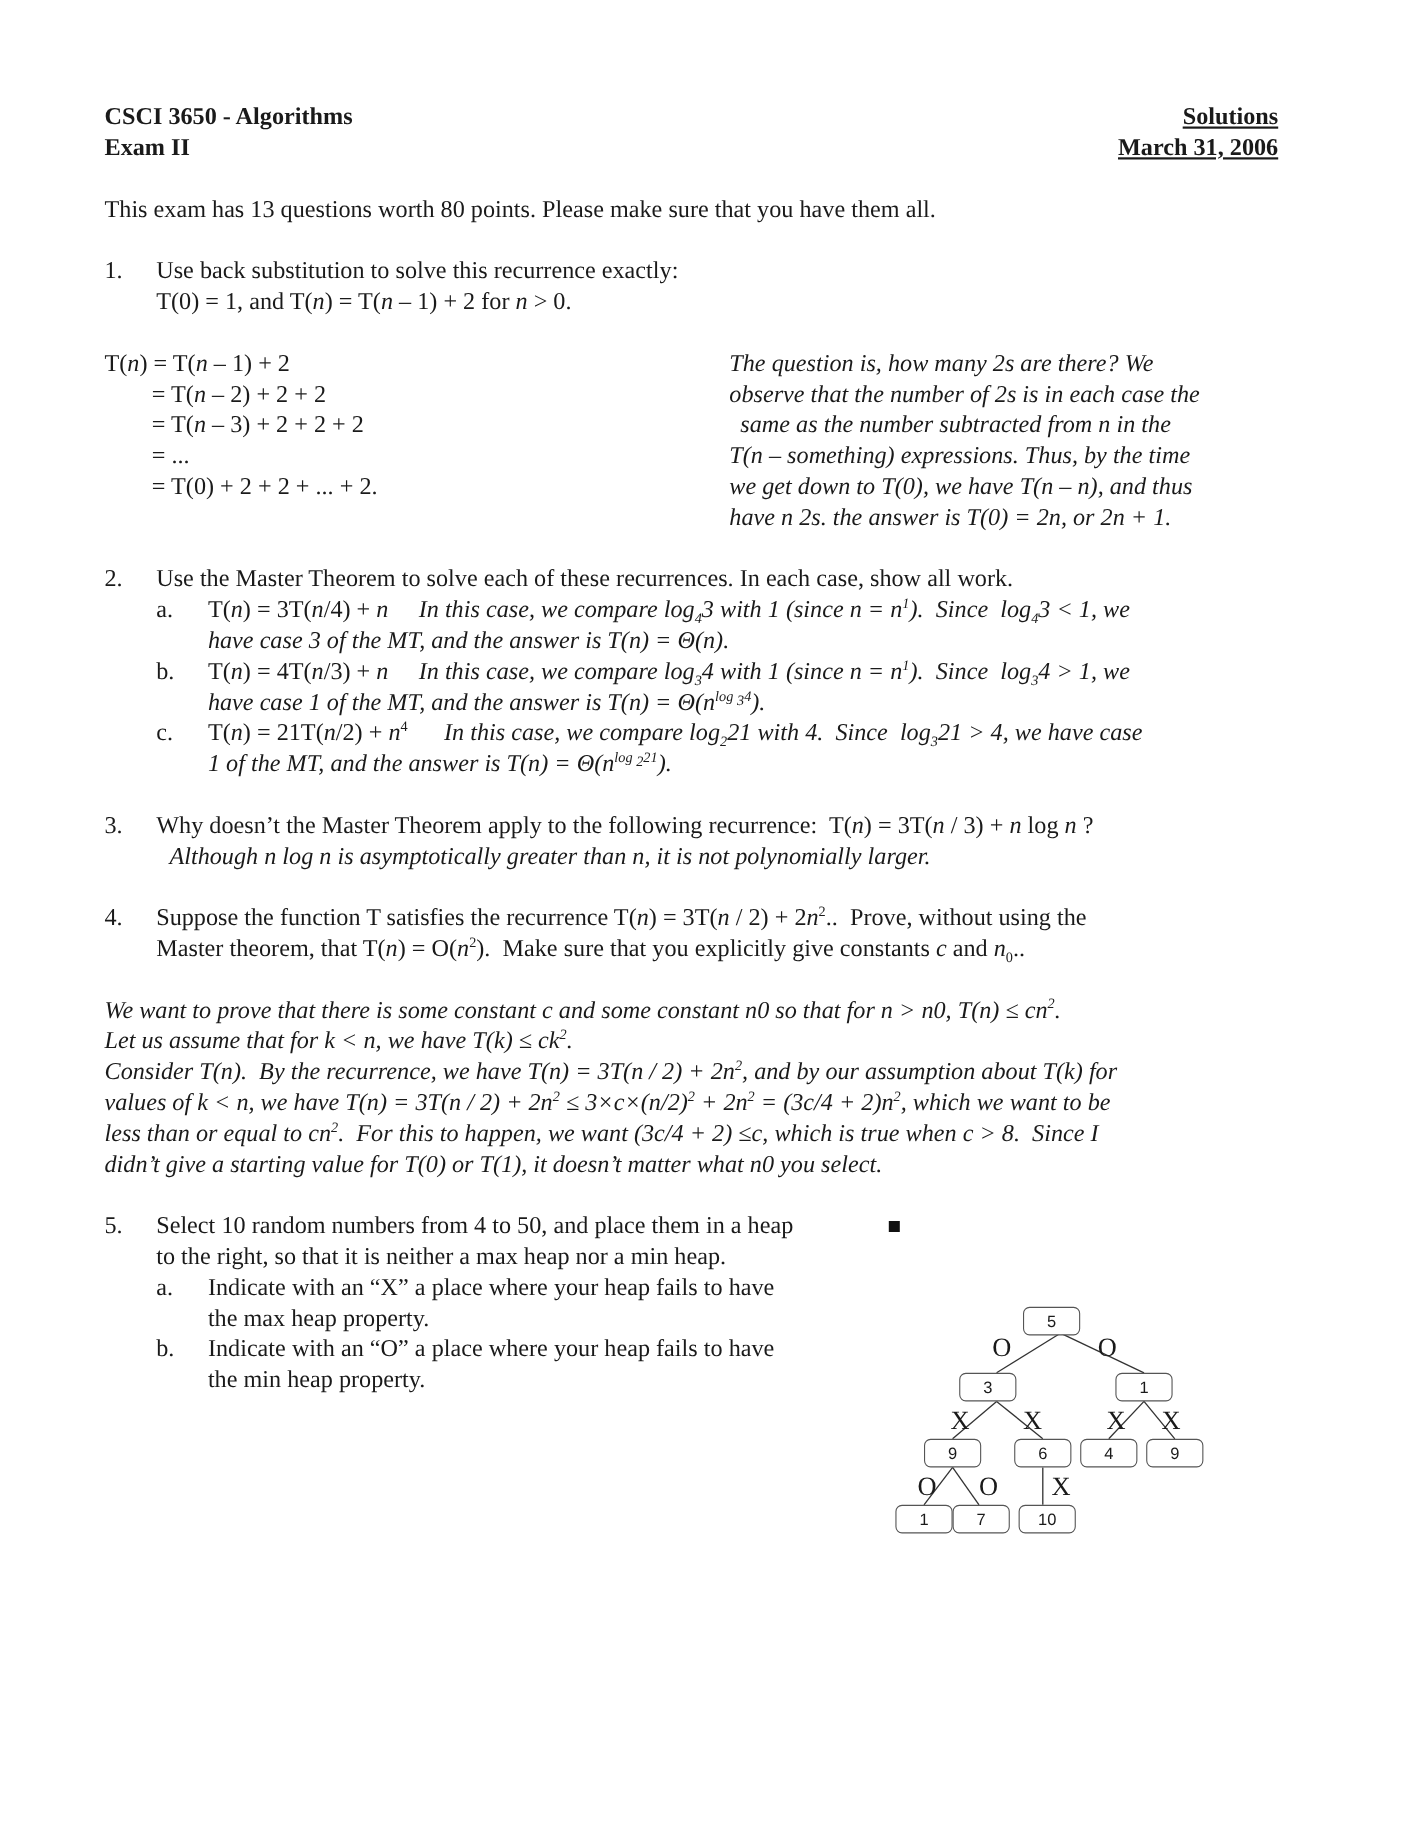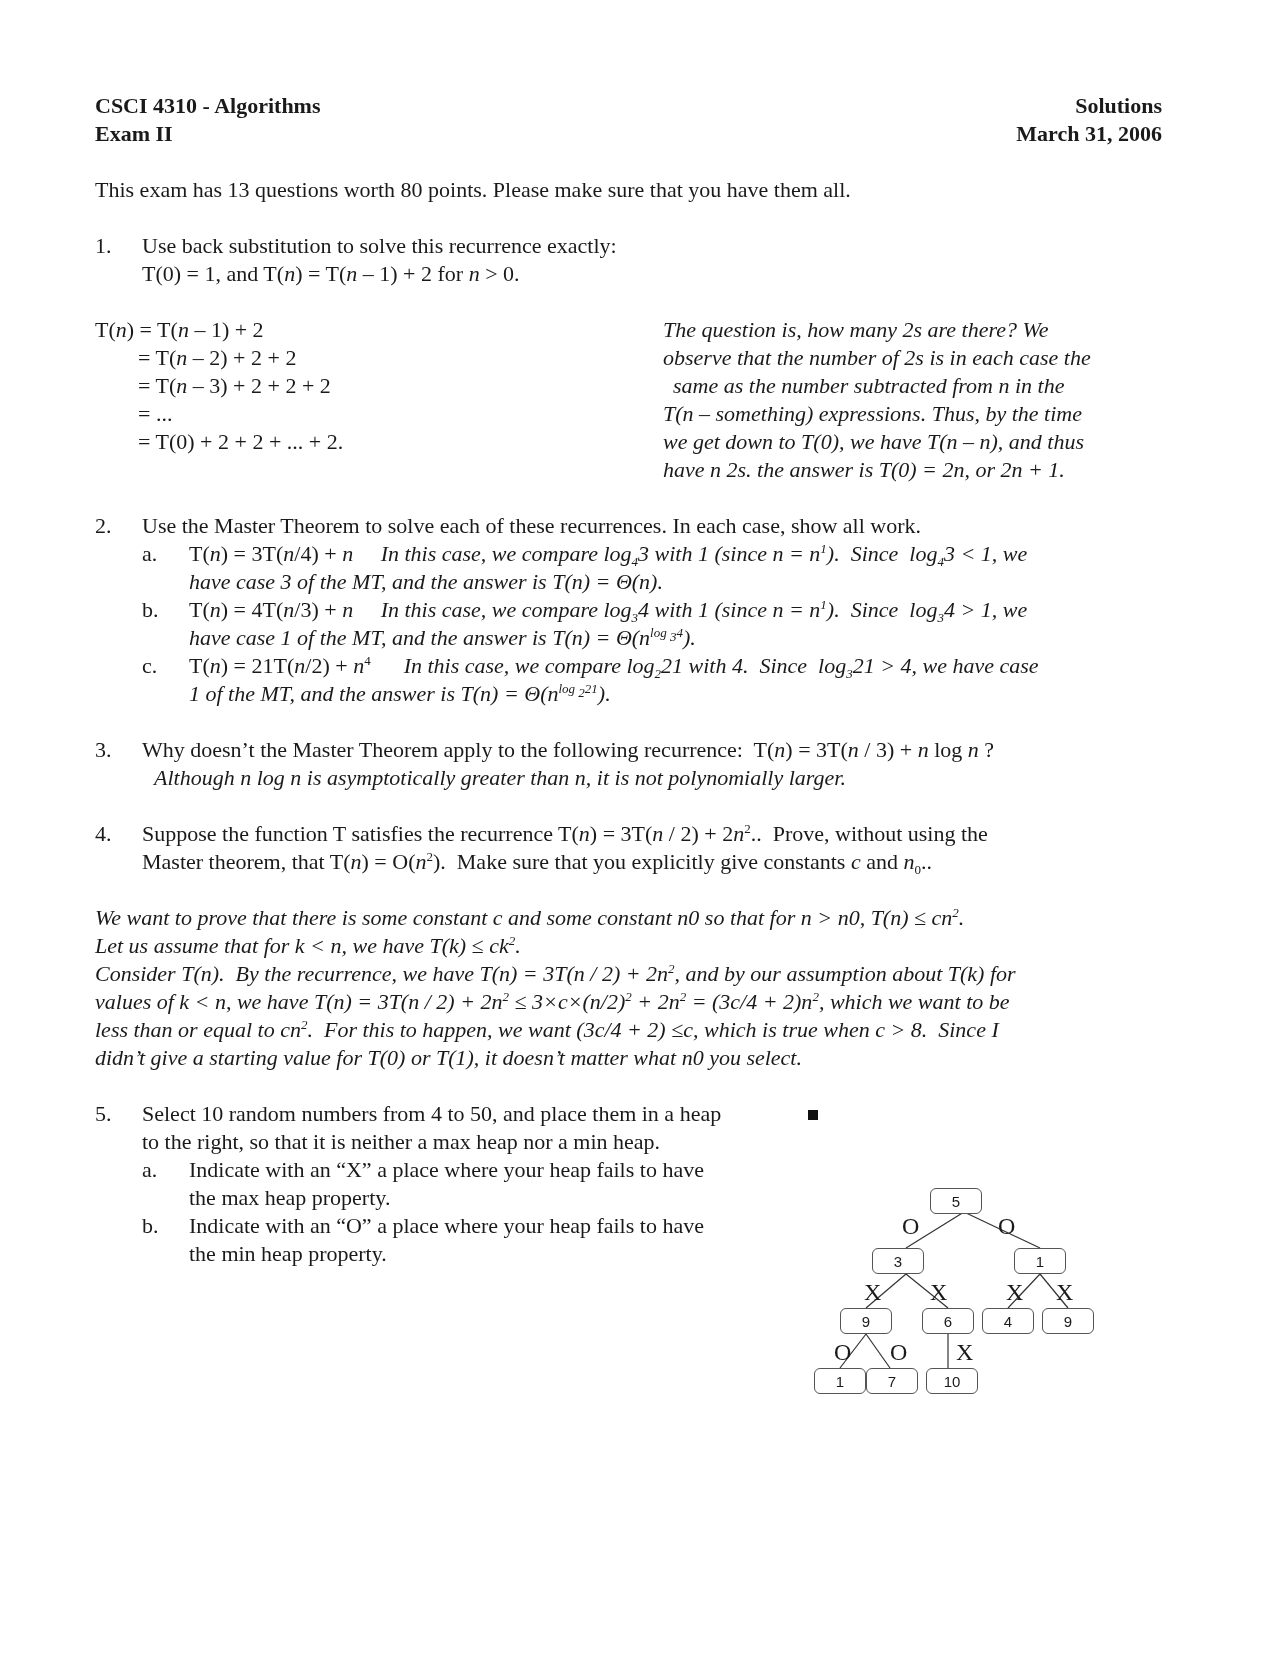--- a/index.html
+++ b/index.html
@@ -4,37 +4,37 @@
 <style>
   html, body { margin: 0; padding: 0; background: #ffffff; }
   body {
     width: 1280px; height: 1656px; position: relative; overflow: hidden;
     font-family: "Liberation Serif", "DejaVu Serif", serif;
     color: #1a1a1a; font-size: 22px; line-height: 28px;
   }
   .abs { position: absolute; }
   .bold { font-weight: bold; }
   .it { font-style: italic; }
-  .right { text-align: right; }
+  .right { text-align: right; text-decoration: underline; }
   sup, sub { font-size: 13px; line-height: 0; }
   .num { position: absolute; left: 95px; }
   .ind { position: absolute; left: 142px; text-align: center; }
   .sub-l { position: absolute; left: 142px; }
   .sub-t { position: absolute; left: 189px; }
   .tree { position: absolute; left: 800px; top: 1180px; width: 340px; height: 300px; }
   .node { position: absolute; width: 52px; height: 26px; border: 1px solid #555; border-radius: 6px;
           font-family: "Liberation Sans", "DejaVu Sans", sans-serif; font-size: 15px; line-height: 26px;
           text-align: center; background: #fff; box-sizing: border-box; }
   .node span { display: inline-block; }
   .mark { position: absolute; font-family: "Liberation Serif", serif; font-size: 24px; line-height: 24px; }
 </style>
 </head>
 <body>
 
-<div class="abs bold" style="left:95px; top:92px;">CSCI 4310 - Algorithms</div>
+<div class="abs bold" style="left:95px; top:92px;">CSCI 3650 - Algorithms</div>
 <div class="abs bold" style="left:95px; top:120px;">Exam II</div>
 <div class="abs bold right" style="right:118px; top:92px;">Solutions</div>
 <div class="abs bold right" style="right:118px; top:120px;">March 31, 2006</div>
 
 <div class="abs" style="left:95px; top:176px;">This exam has 13 questions worth 80 points.  Please make sure that you have them all.</div>
 
 <div class="num" style="top:232px;">1.</div>
 <div class="ind" style="top:232px;">Use back substitution to solve this recurrence exactly:</div>
 <div class="ind" style="top:260px;">T(0) = 1, and T(<i>n</i>) = T(<i>n</i> – 1) + 2 for <i>n</i> &gt; 0.</div>
 

